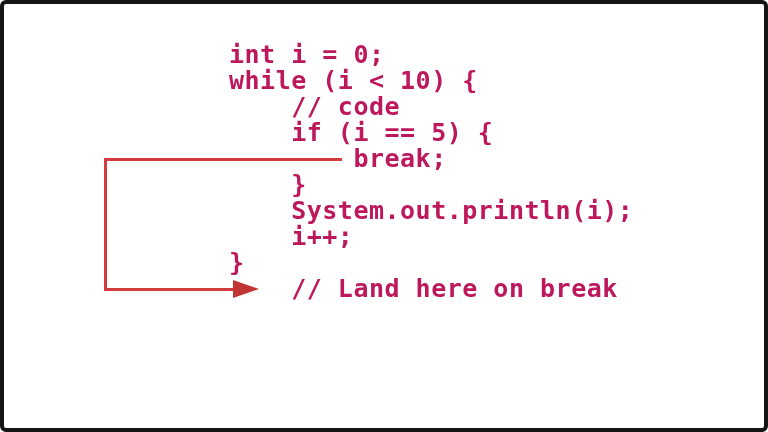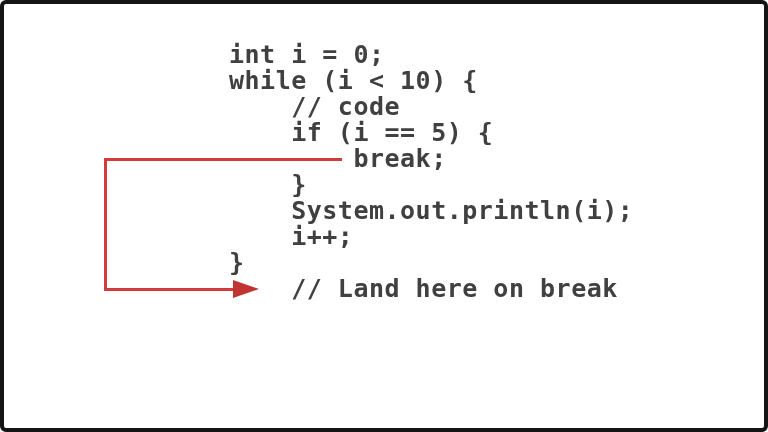--- a/index.html
+++ b/index.html
@@ -29,21 +29,21 @@
   .code-block {
     position: absolute;
     left: 229px;
     top: 42px;
     margin: 0;
     font-family: "DejaVu Sans Mono", "Liberation Mono", monospace;
     font-size: 25px;
     font-weight: bold;
     line-height: 26px;
     letter-spacing: 0.5px;
-    color: #404040;
+    color: #be185d;
     white-space: pre;
   }
   .code-line {
     min-height: 26px;
     white-space: pre;
   }
   
   .arrow-seg {
     position: absolute;
     background: #d23c3c;

